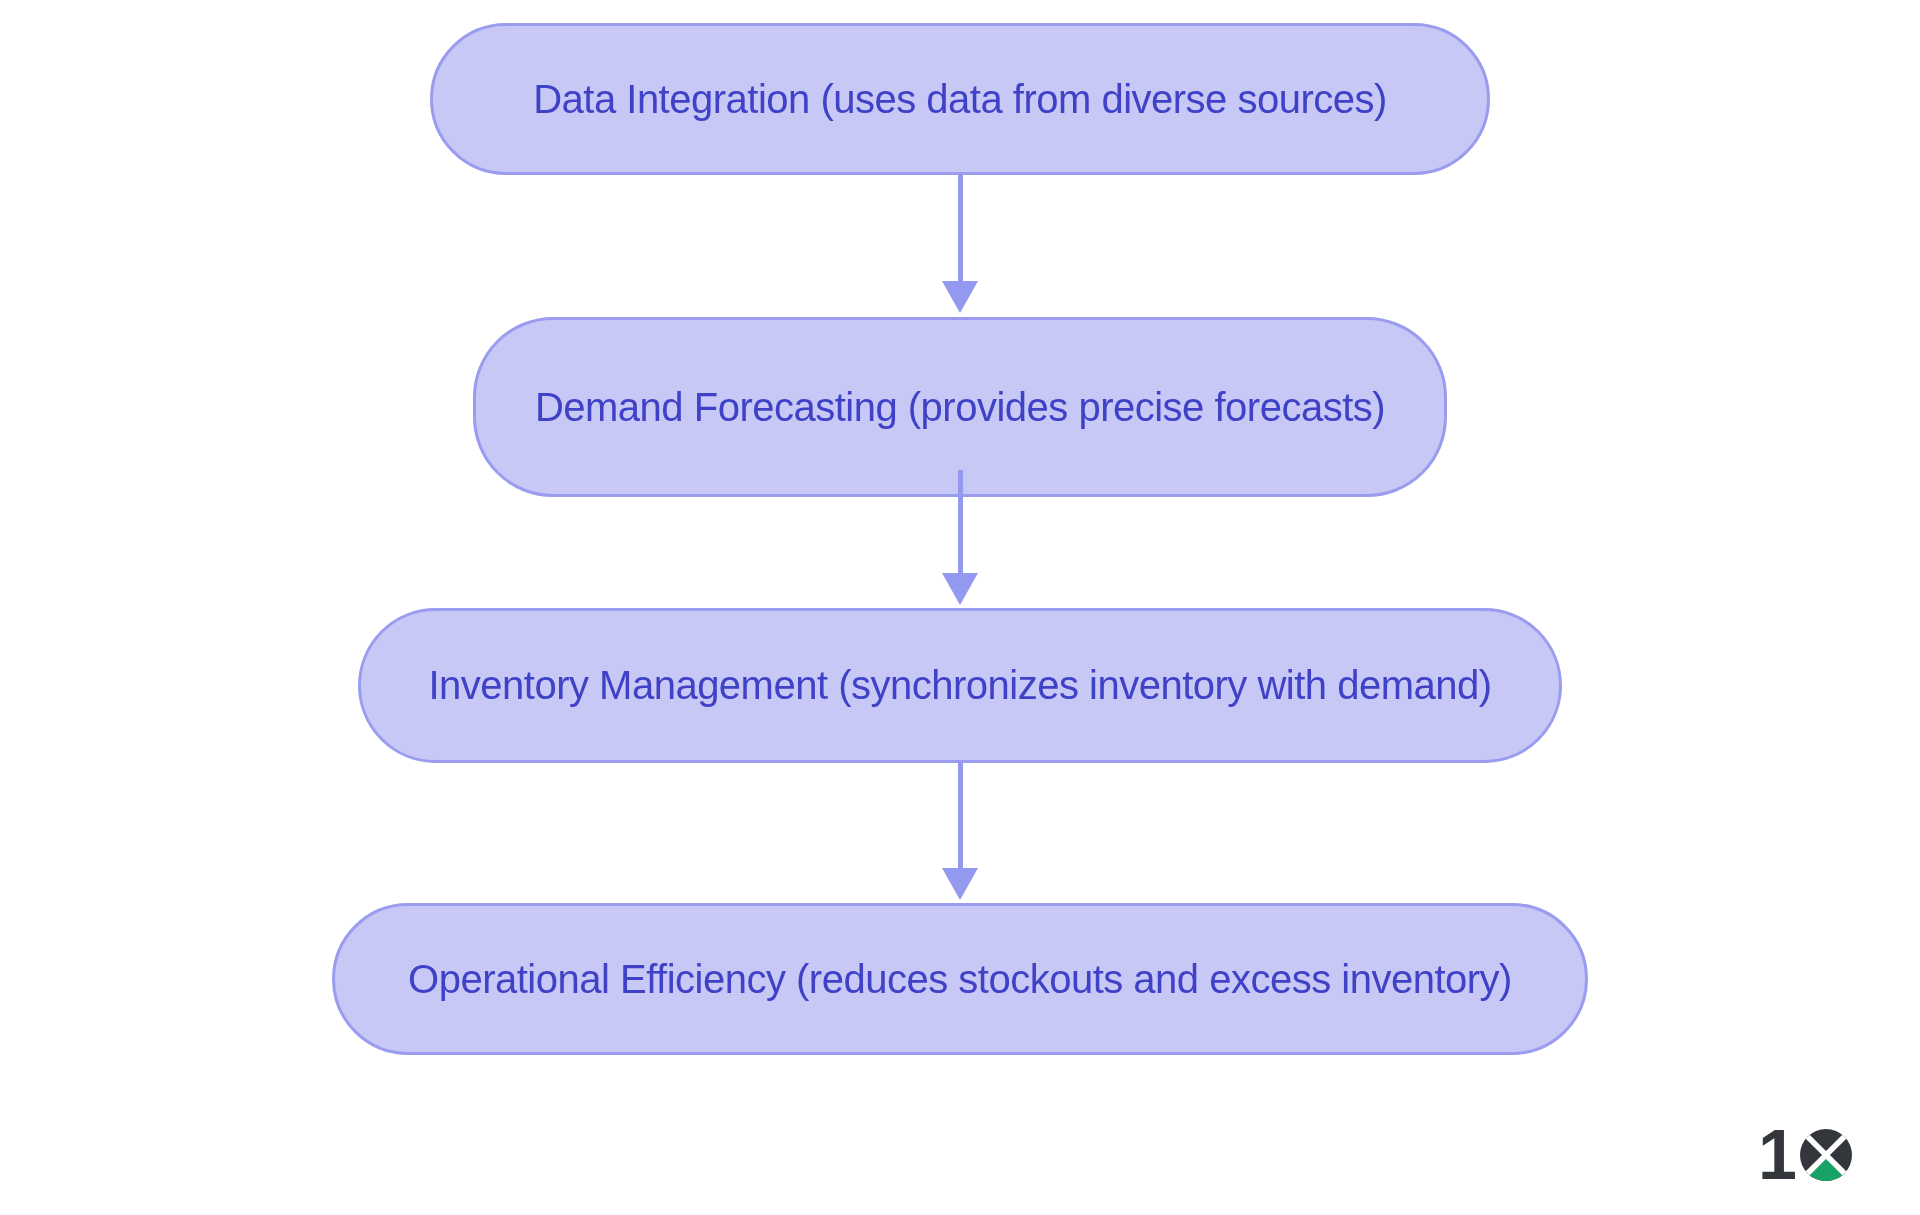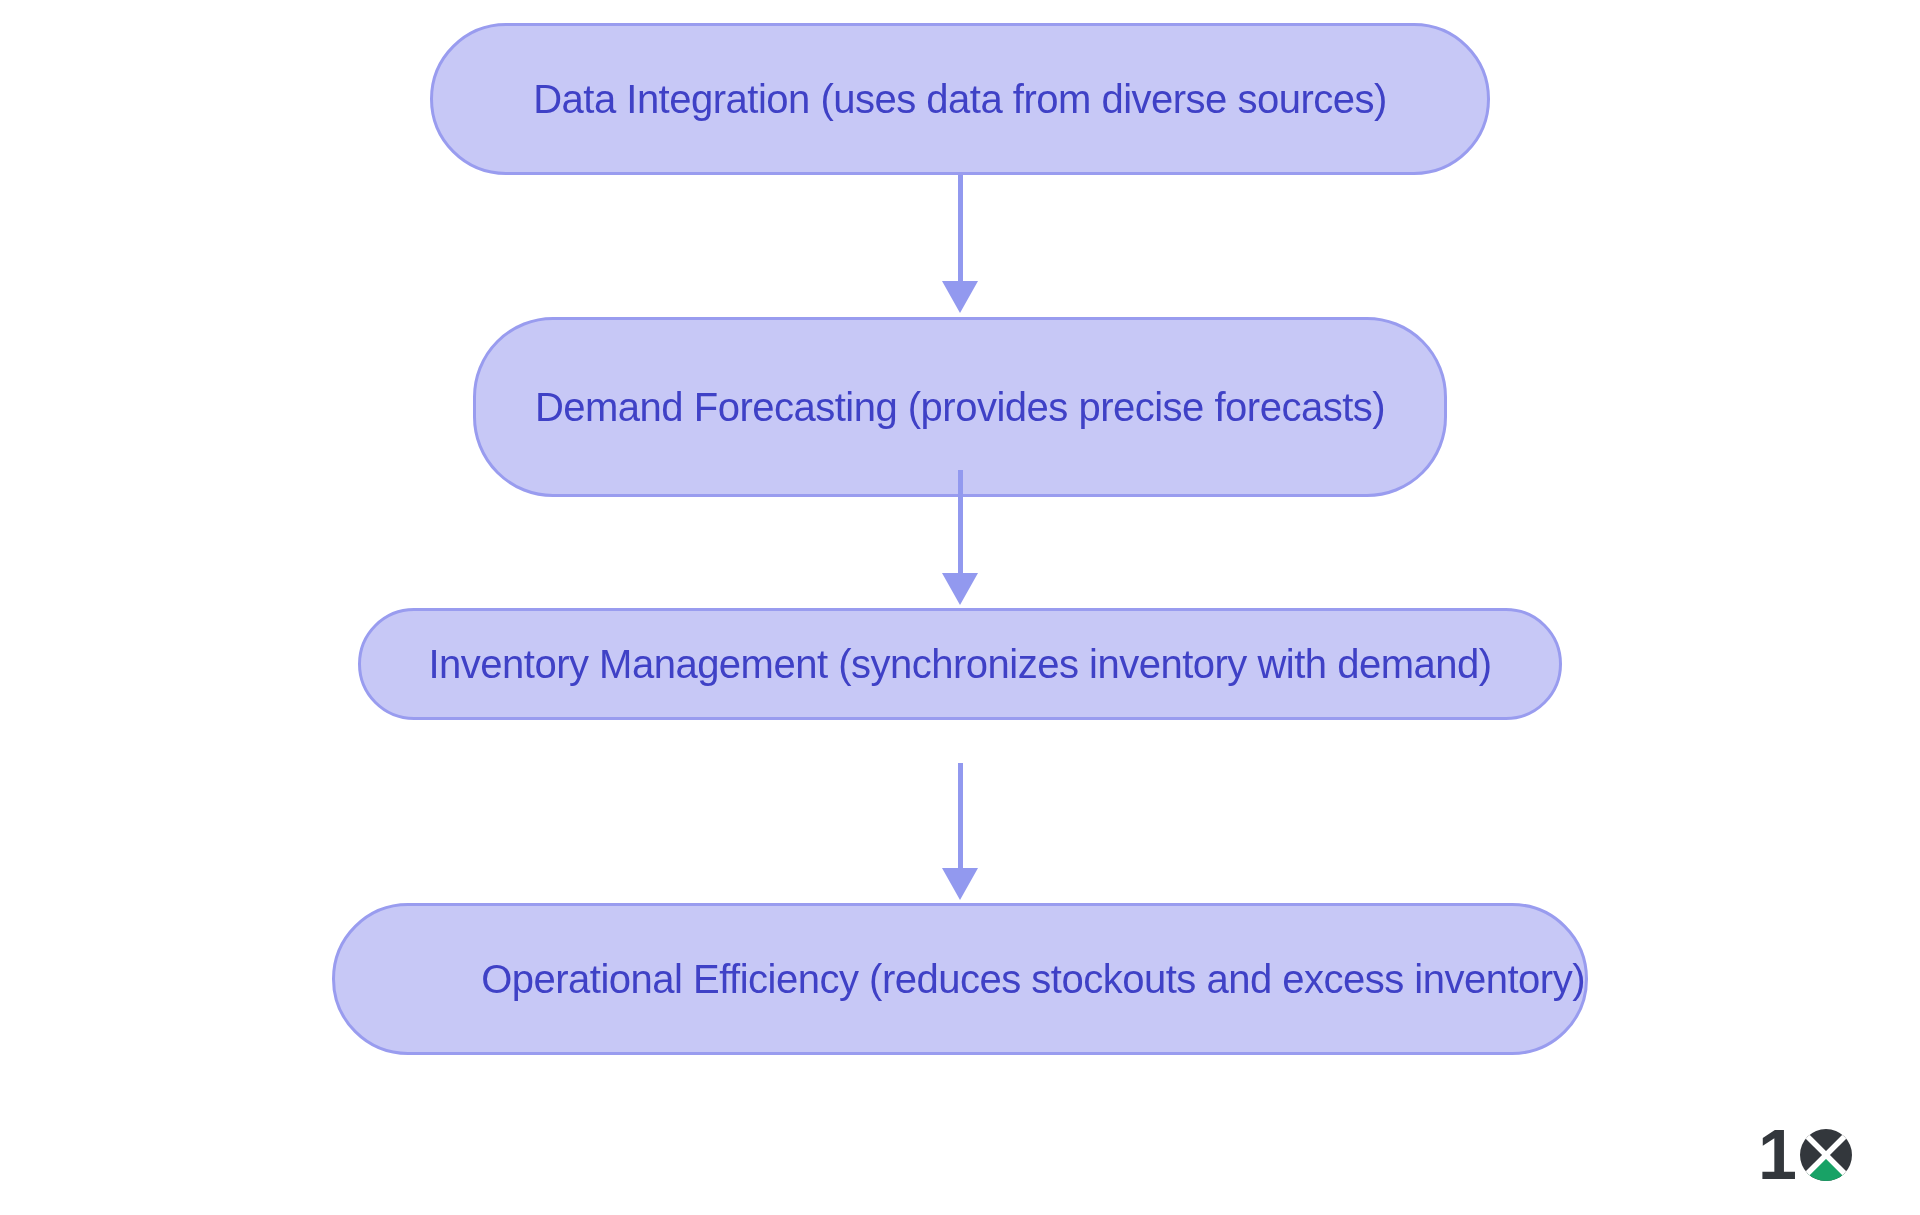--- a/index.html
+++ b/index.html
@@ -27,22 +27,22 @@
     align-items: center;
     justify-content: center;
     text-align: center;
     font-size: 40px;
     letter-spacing: -0.5px;
     color: var(--node-text, #3f41c6);
     white-space: nowrap;
   }
   .node-1 { left: 430px; top:  23px; width: 1060px; height: 152px; text-align: center; }
   .node-2 { left: 473px; top: 317px; width:  974px; height: 180px; }
-  .node-3 { left: 358px; top: 608px; width: 1204px; height: 112px; }
-  .node-4 { left: 332px; top: 903px; width: 1256px; height: 152px; justify-content: flex-end; }
+  .node-3 { left: 358px; top: 608px; width: 1204px; height: 155px; }
+  .node-4 { left: 332px; top: 903px; width: 1256px; height: 152px; }
 
   
   .arrow {
     position: absolute;
     left: 942px;               
     width: 36px;
     display: flex;
     flex-direction: column;
     align-items: center;
   }

